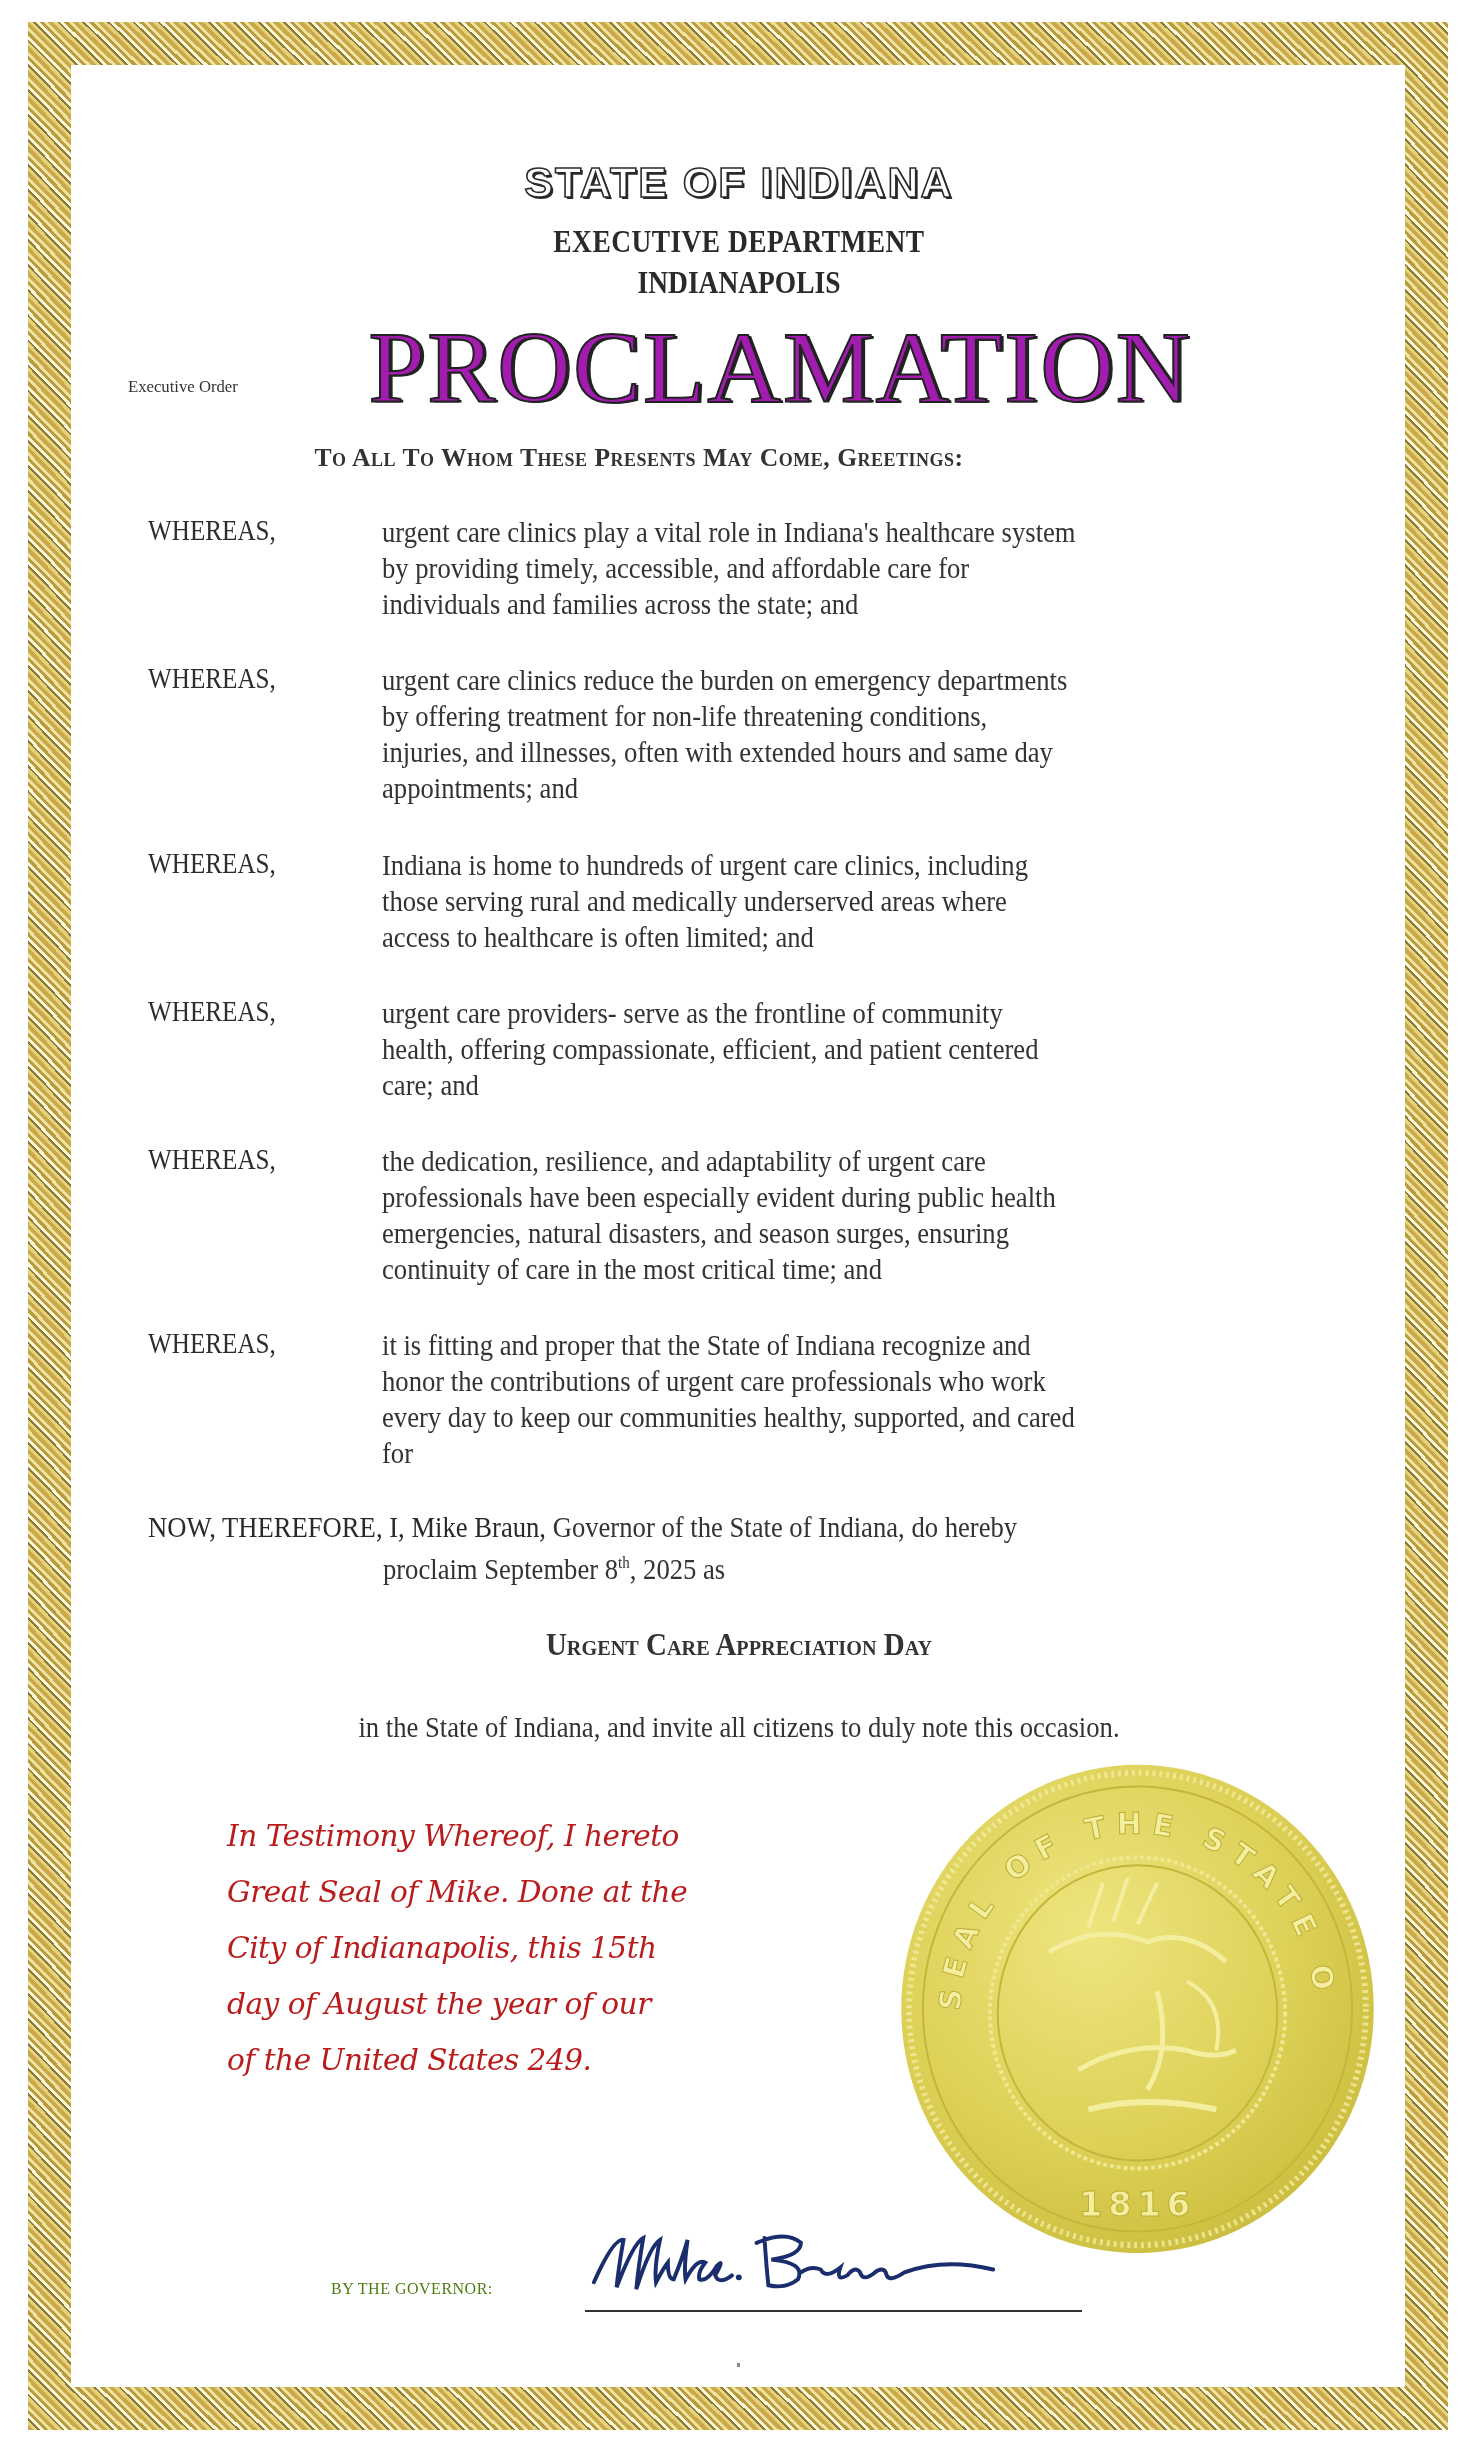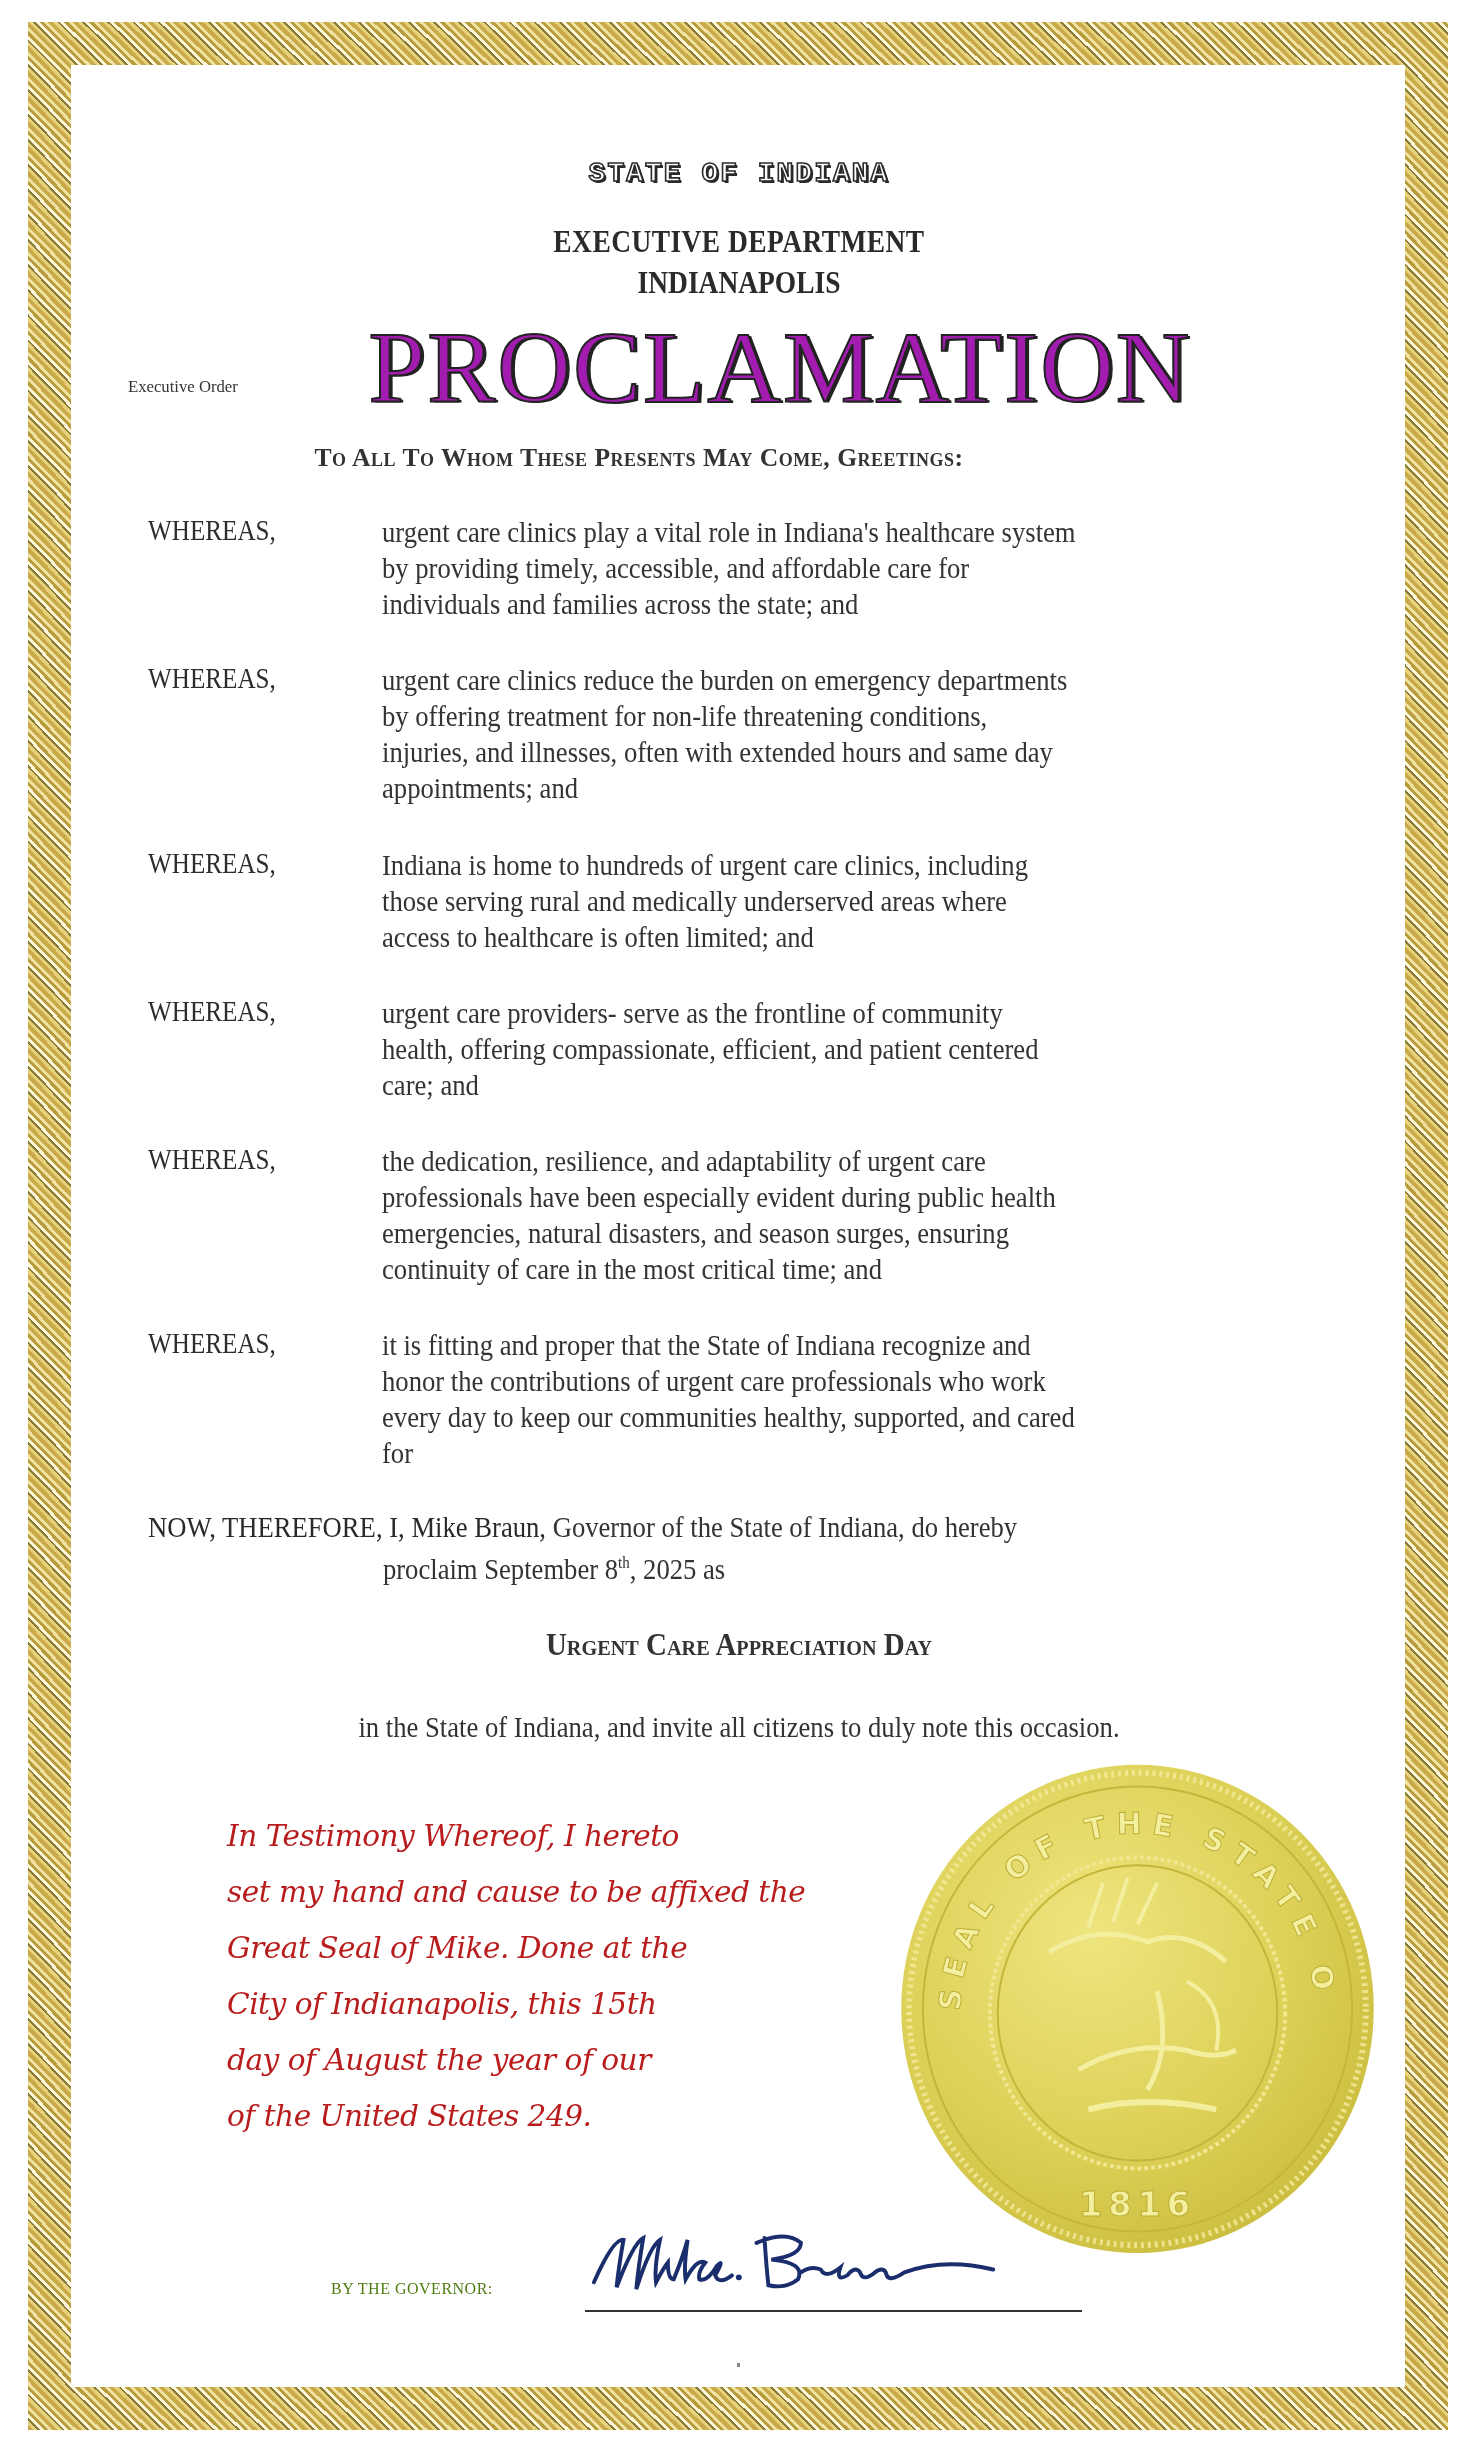--- a/index.html
+++ b/index.html
@@ -5,21 +5,21 @@
   html, body { margin: 0; padding: 0; background: #ffffff; }
   body { width: 1478px; height: 2464px; position: relative; overflow: hidden; font-family: "Liberation Serif", "DejaVu Serif", serif; color: #2a2a2a; }
 
   
   .border { position: absolute; left: 27.6px; top: 21.7px; width: 1420px; height: 2408px; box-sizing: border-box; border: 43px solid transparent;
     border-image: repeating-linear-gradient(45deg, #c9a94a 0 3.9px, #e6d27a 3.9px 6.9px, #8a7a3a 6.9px 8.9px, #fff8d8 8.9px 11.8px, #b89c3e 11.8px 14.8px, #f0e2a0 14.8px 17.7px) 44; }
   .page { position: absolute; left: 71px; top: 65px; width: 1334px; height: 2321px; background: #fff; }
 
   .abs { position: absolute; }
 
-  .state-title { left: 0; width: 1478px; top: 158px; text-align: center; font-family: Liberation Mono, monospace; font-weight: bold; font-size: 28px; letter-spacing: 2px; color: #fff;
+  .state-title { left: 0; width: 1478px; top: 158px; text-align: center; font-family: Liberation Sans, sans-serif; font-weight: bold; font-size: 43px; letter-spacing: 2px; color: #fff;
     -webkit-text-stroke: 1.6px #2a2a2a; text-shadow: 2px 2px 0 #2a2a2a; }
   .dept { left: 0; width: 1478px; top: 225px; text-align: center; font-family: "Liberation Serif", serif; font-weight: bold; font-size: 30.5px; letter-spacing: 0.5px; transform: scaleX(0.9); }
   .city { left: 0; width: 1478px; top: 266px; text-align: center; font-family: "Liberation Serif", serif; font-weight: bold; font-size: 30.5px; transform: scaleX(0.9); }
 
   .exec-order { left: 128px; top: 377px; font-size: 16.7px; color: #333; }
   .proclamation { left: 317px; top: 317px; width: 926px; text-align: center; font-family: "Liberation Serif", serif; font-size: 102px; letter-spacing: 2px; color: #a21caf;
     -webkit-text-stroke: 2px #222; text-shadow: 3px 1px 0 #222; line-height: 1; }
   .greeting { left: 0; width: 1278px; top: 443px; text-align: center; font-weight: bold; font-size: 25.6px; font-variant: small-caps; letter-spacing: 0.5px; color: #333; }
 
   .whereas-block { left: 148px; width: 1212px; }
@@ -118,21 +118,20 @@
 <div class="abs now">
   <span class="lead">NOW, THEREFORE, I, Mike Braun,</span><span> Governor of the State of Indiana, do hereby</span>
   <span class="line2"><span>proclaim September 8</span><sup>th</sup><span>, 2025 as</span></span>
 </div>
 
 <div class="abs day-title">Urgent Care Appreciation Day</div>
 <div class="abs invite">in the State of Indiana, and invite all citizens to duly note this occasion.</div>
 
 <div class="abs testimony">
   <div>In Testimony Whereof, I hereto</div>
-  <div>set my hand and cause to be affixed the</div>
   <div>Great Seal of Mike. Done at the</div>
   <div>City of Indianapolis, this 15th</div>
   <div>day of August the year of our</div>
   <div>of the United States 249.</div>
 </div>
 
 <svg class="abs seal" viewBox="0 0 500 510">
   <defs>
     <radialGradient id="gold" cx="40%" cy="35%" r="70%">
       <stop offset="0%" stop-color="#eee57f"></stop>

